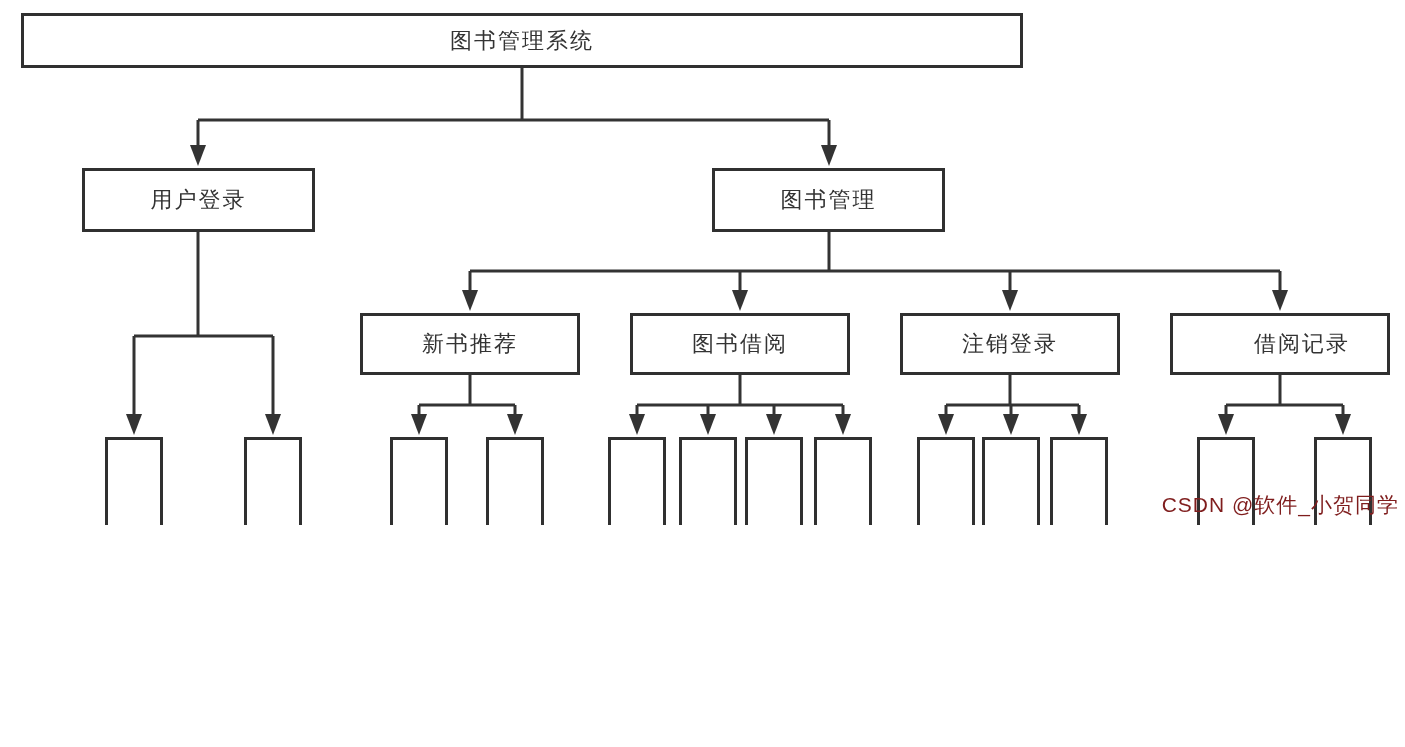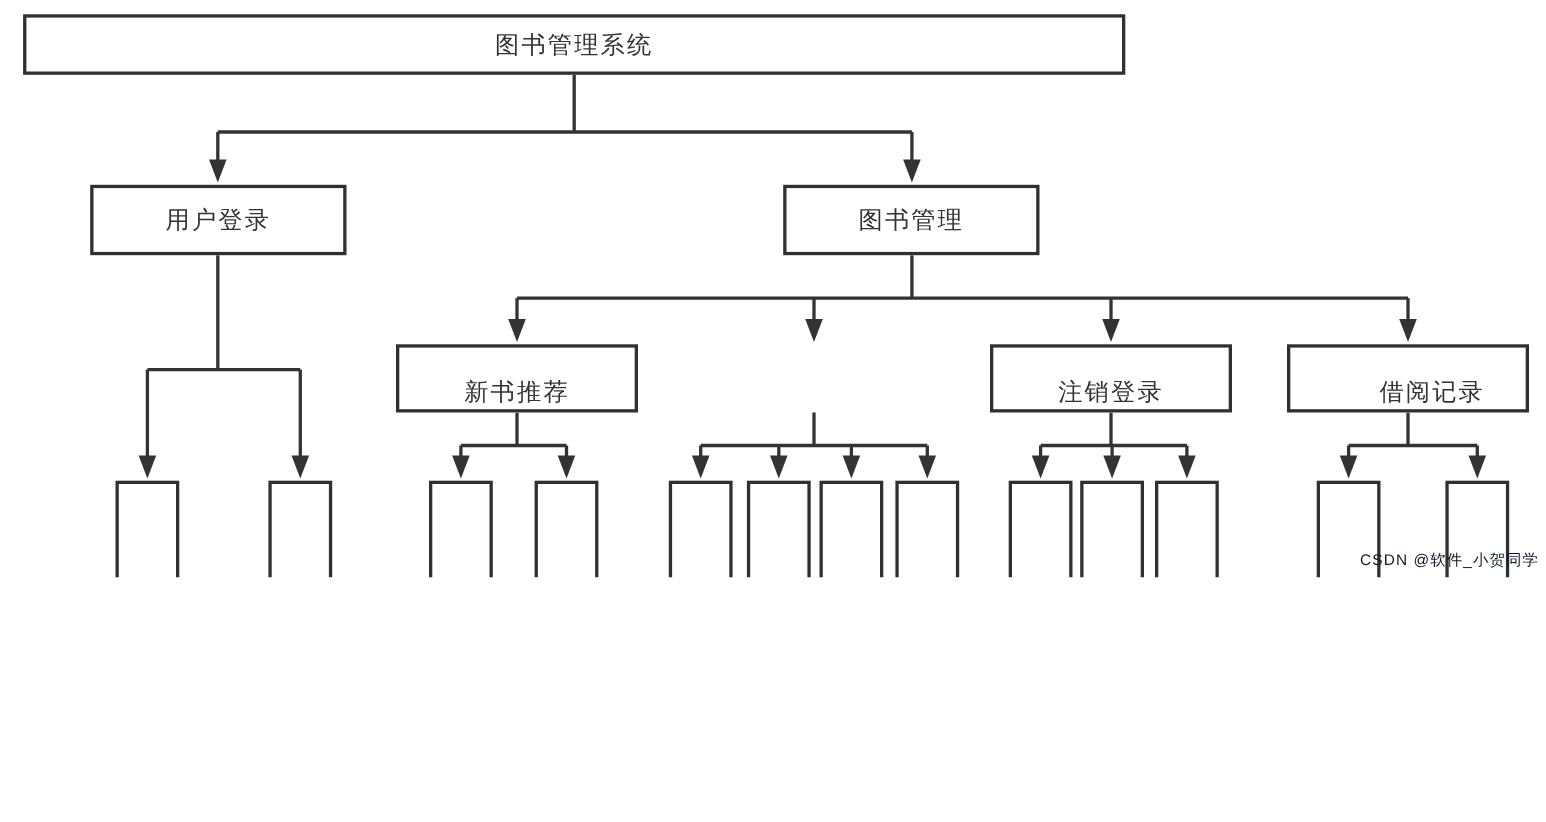--- a/index.html
+++ b/index.html
@@ -28,21 +28,21 @@
     z-index: 2;
   }
   .h-node {
     font-size: 22px;
     letter-spacing: 2px;
     white-space: nowrap;
   }
   .root-node    { left: 21px;   top: 13px;  width: 1002px; height: 55px; }
   .login-node   { left: 82px;   top: 168px; width: 233px;  height: 64px; }
   .mgmt-node    { left: 712px;  top: 168px; width: 233px;  height: 64px; }
-  .module-node  { top: 313px;   height: 62px; width: 220px; align-items: flex-end; }
+  .module-node  { top: 313px;   height: 62px; width: 220px; }
   .m0 { left: 360px; }
   .m1 { left: 630px; }
   .m2 { left: 900px; }
   .m3 { left: 1170px; padding-left: 44px; }
   .leaf {
     top: 437px;
     width: 58px;
     height: 298px;
   }
   .leaf span {
@@ -55,22 +55,22 @@
   }
   .l-a0 { left: 105px; }  .l-a1 { left: 244px; }
   .l-b0 { left: 390px; }  .l-b1 { left: 486px; }
   .l-c0 { left: 608px; }  .l-c1 { left: 679px; }  .l-c2 { left: 745px; }  .l-c3 { left: 814px; }
   .l-d0 { left: 917px; }  .l-d1 { left: 982px; }  .l-d2 { left: 1050px; }
   .l-e0 { left: 1197px; } .l-e1 { left: 1314px; }
   .watermark {
     position: absolute;
     right: 6px;
     bottom: 6px;
-    font-size: 14px;
-    color: #0f172a;
+    font-size: 21px;
+    color: #7f1d1d;
     letter-spacing: 1px;
     z-index: 3;
     white-space: nowrap;
   }
 </style>
 </head>
 <body>
 
 <div id="canvas">
 
@@ -149,20 +149,23 @@
   <div class="node h-node login-node">
     <span>用户登录</span>
   </div>
   <div class="node h-node mgmt-node">
     <span>图书管理</span>
   </div>
 
   <div class="node h-node module-node m0">
     <span>新书推荐</span>
   </div>
+  <div class="node h-node module-node m1">
+    <span>图书借阅</span>
+  </div>
   <div class="node h-node module-node m2">
     <span>注销登录</span>
   </div>
   <div class="node h-node module-node m3">
     <span>借阅记录</span>
   </div>
 
   <div class="node leaf l-a0">
     <span>用户登录</span>
   </div>

